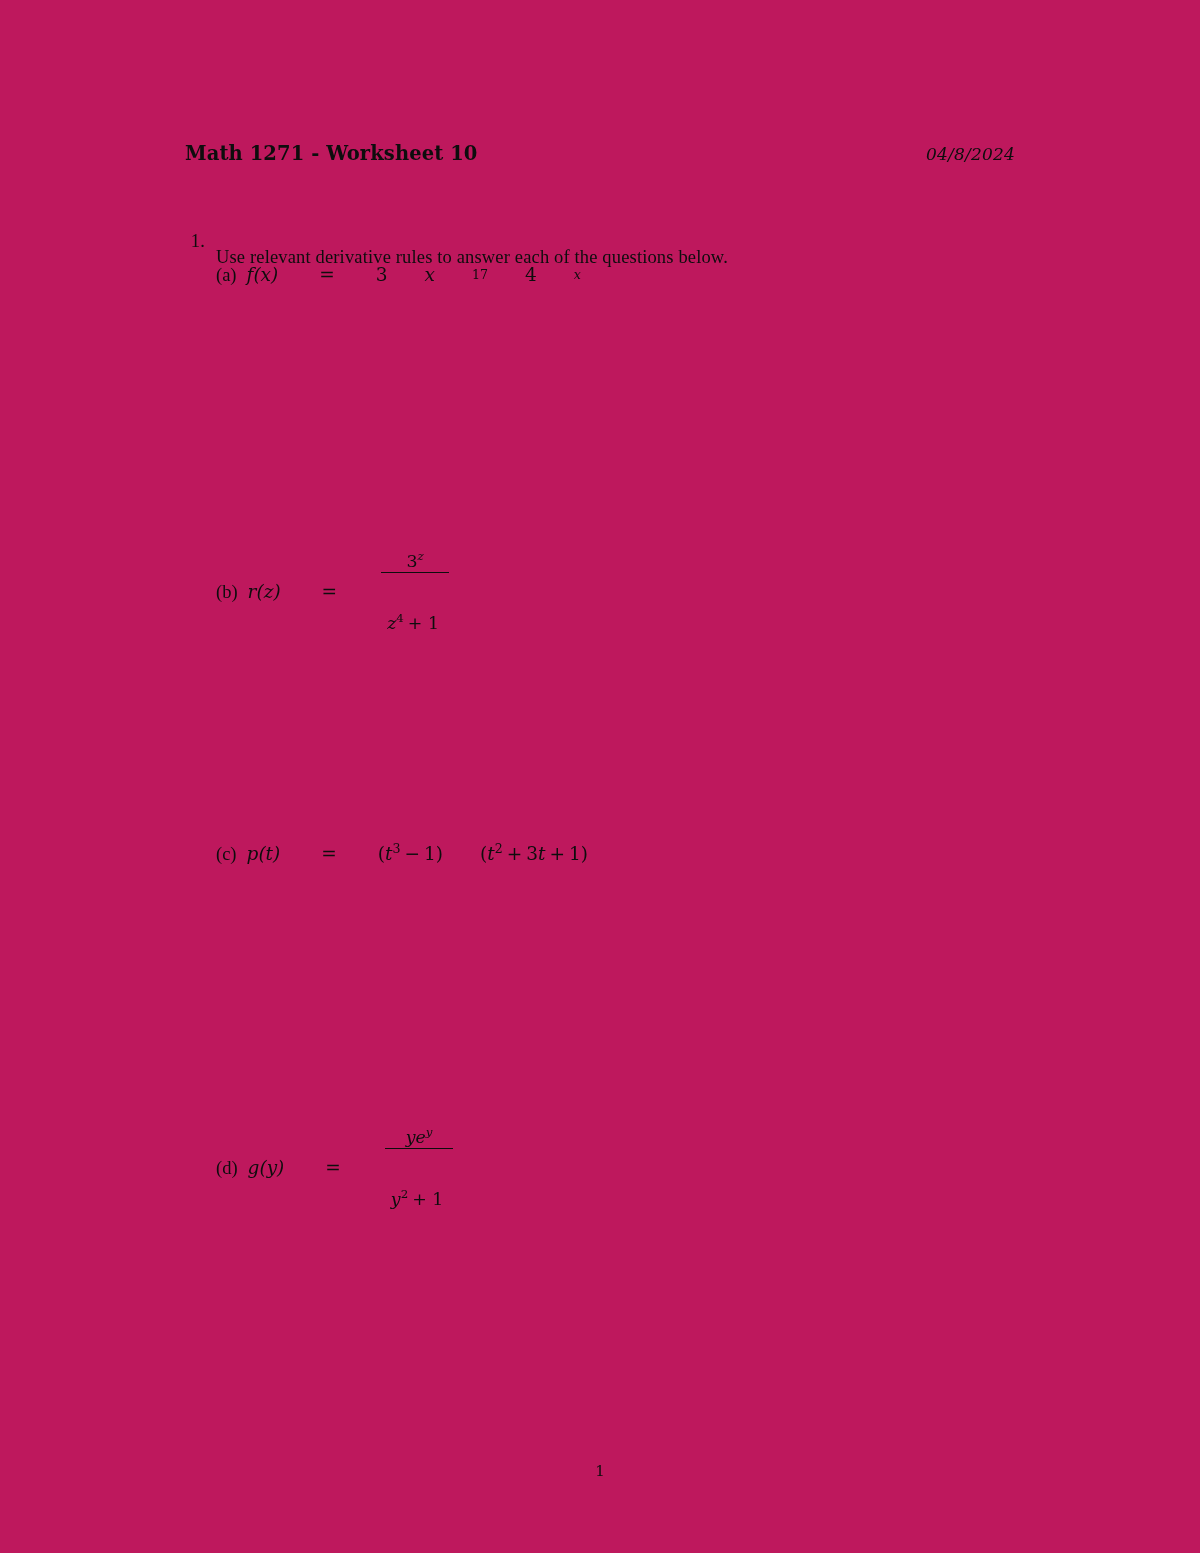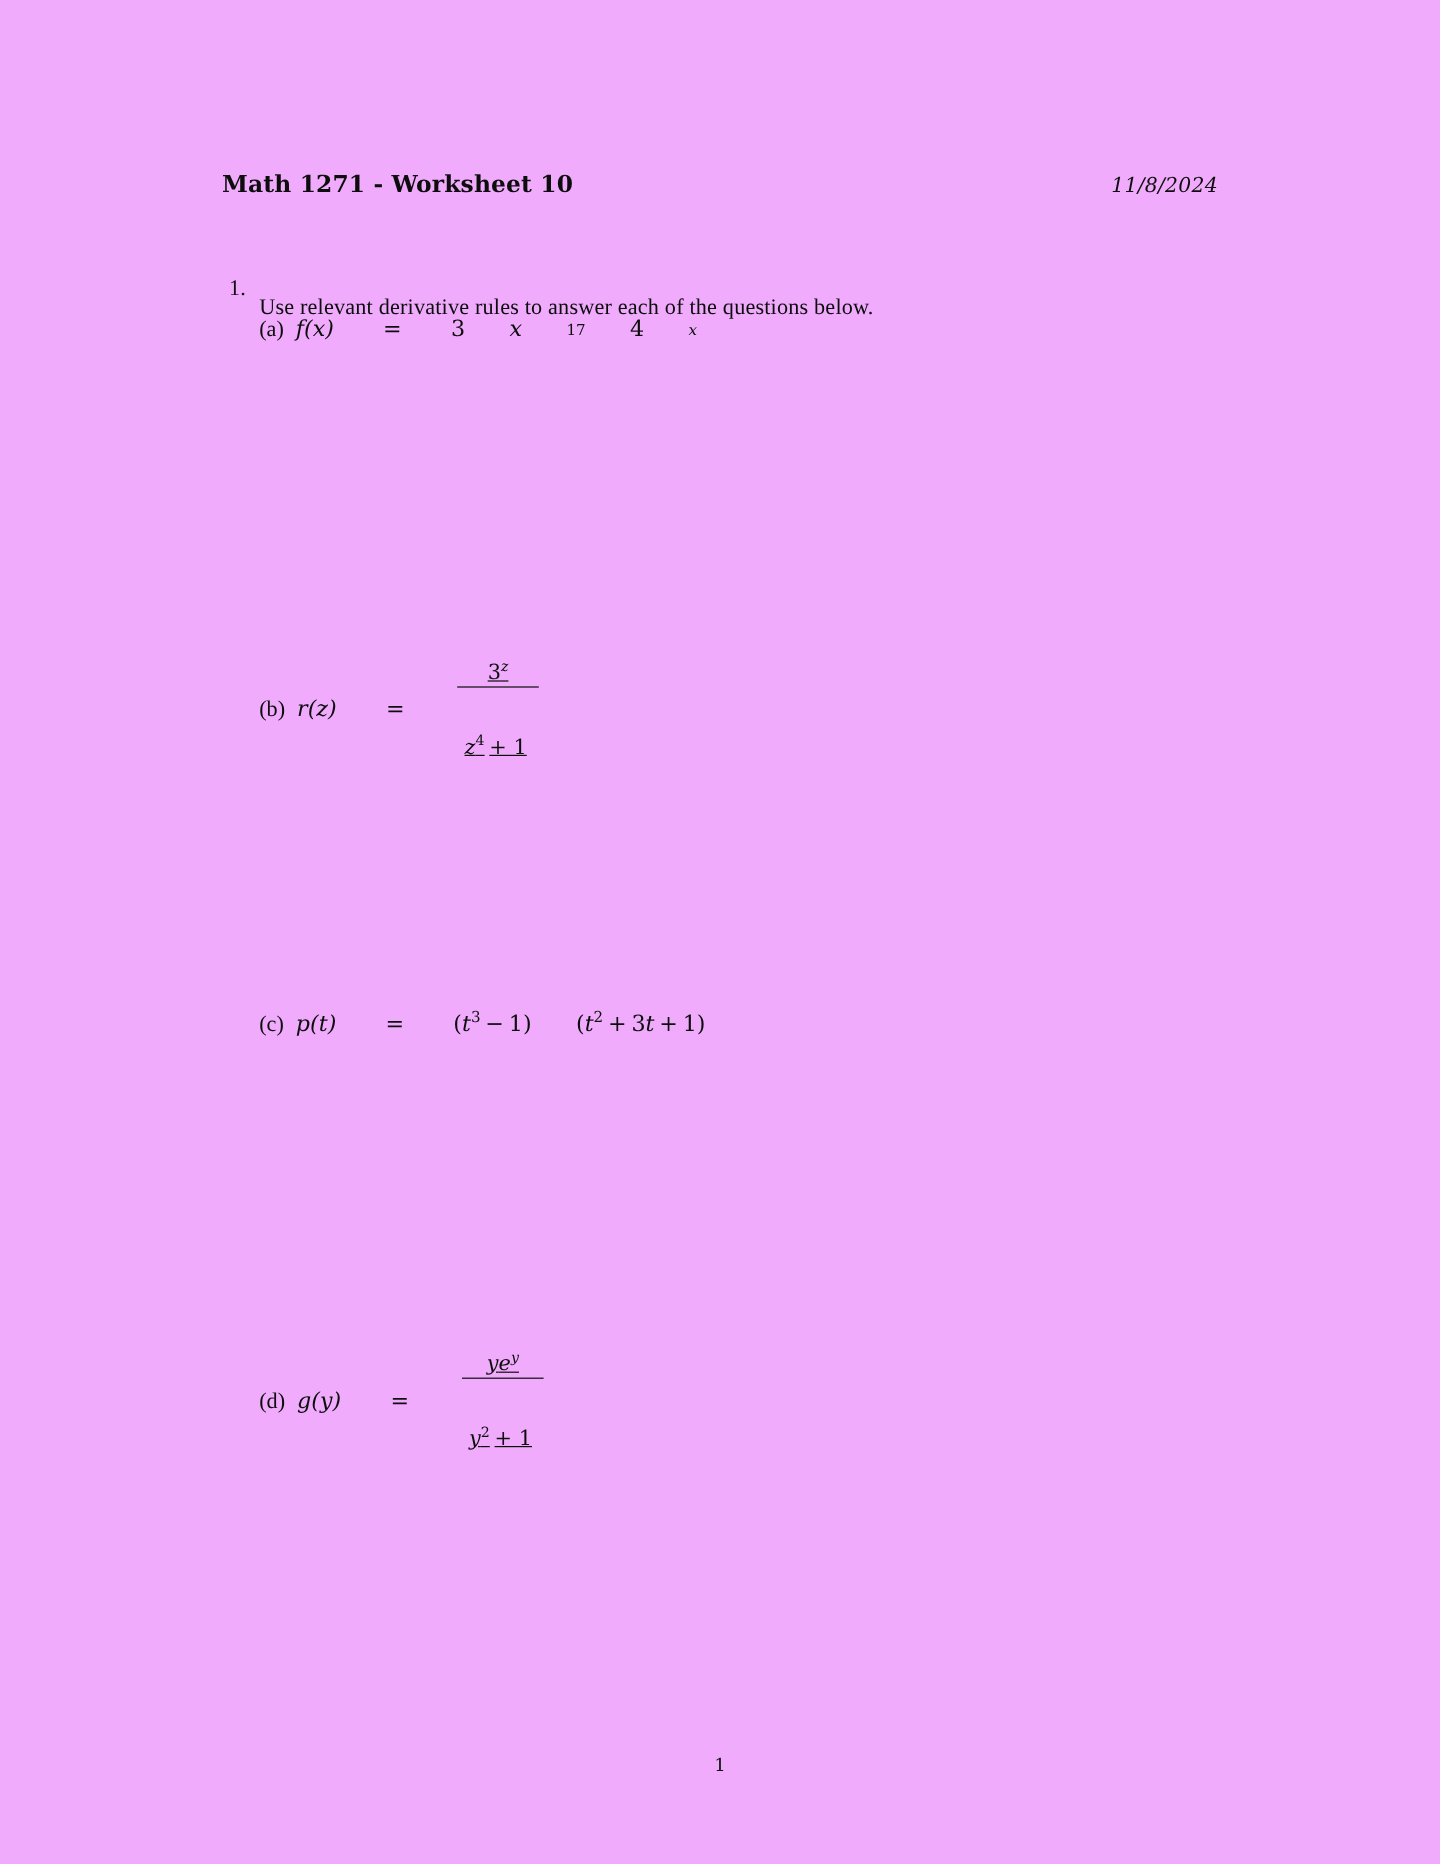--- a/index.html
+++ b/index.html
@@ -12,21 +12,21 @@
     height: 1553px;
     position: relative;
     font-family: "Liberation Serif", serif;
     color: #0d0d0d;
     overflow: hidden;
   }
 
   .page {
     position: absolute;
     inset: 0;
-    background: #f0abfc;
+    background: #be185d;
   }
 
   
   .header-row {
     position: absolute;
     left: 185px;
     top: 142px;
     width: 830px;
     display: flex;
     justify-content: space-between;
@@ -114,21 +114,20 @@
   sup.exp.upright { font-style: normal; }
 
   
   .frac {
     display: inline-flex;
     flex-direction: column;
     align-items: center;
     vertical-align: middle;
     margin: 0 3px;
     line-height: 1.08;
-    text-decoration: underline;
   }
   .frac .numer {
     padding: 0 6px 1px 6px;
     font-size: 0.94em;
   }
   .frac .bar {
     width: 100%;
     height: 1.3px;
     background: #0d0d0d;
   }
@@ -161,21 +160,21 @@
     background: transparent;
   }
 </style>
 </head>
 <body>
 
 <div class="page">
 
   <div class="header-row">
     <div class="doc-title">Math 1271 - Worksheet 10</div>
-    <div class="doc-date">11/8/2024</div>
+    <div class="doc-date">04/8/2024</div>
   </div>
 
 
   <div class="problem">
     <div class="problem-number">1.</div>
     <div class="problem-text">Use relevant derivative rules to answer each of the questions below.</div>
   </div>
 
   <div class="part" id="part-a">
     <span class="part-label">(a)</span>

